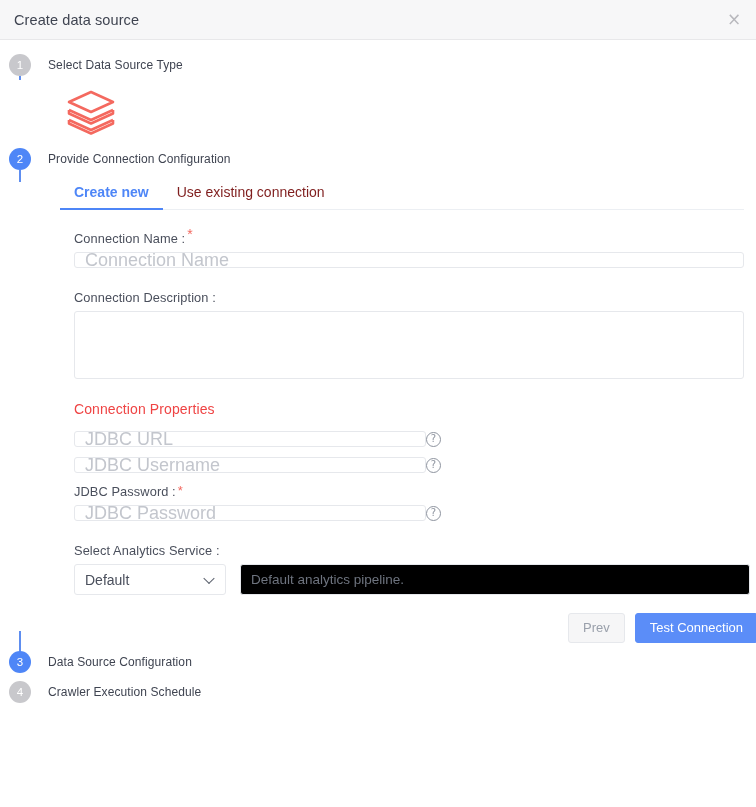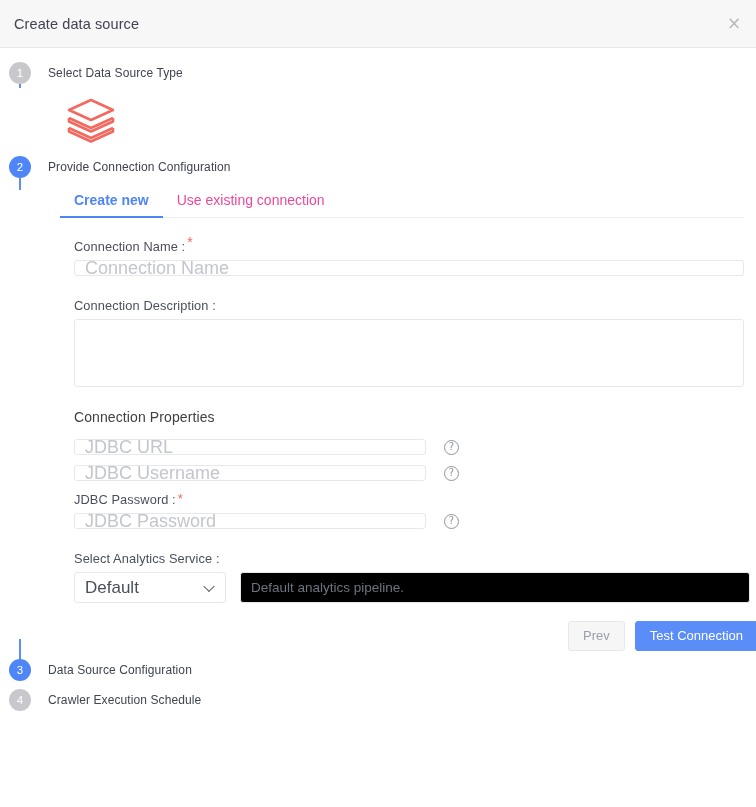--- a/index.html
+++ b/index.html
@@ -8,21 +8,21 @@
     width: 756px; height: 807px;
     background: #ffffff;
     font-family: "Liberation Sans", "DejaVu Sans", sans-serif;
     color: #3c4257;
     overflow: hidden;
   }
 
   
   .modal-header {
     position: relative;
-    height: 48px;
+    height: 40px;
     background: #f7f7f8;
     border-bottom: 1px solid #e8e8ea;
     display: flex;
     align-items: center;
     padding-left: 14px;
   }
   .modal-title {
     font-size: 14.5px;
     color: #3f4451;
     letter-spacing: .1px;
@@ -108,21 +108,21 @@
   }
   .tabs {
     display: flex;
     align-items: flex-end;
     border-bottom: 1px solid #eceff3;
     width: 684px;
   }
   .tab {
     font-size: 14px;
     padding: 4px 14px 9px 14px;
-    color: #ec4899;
+    color: #7f1d1d;
     cursor: pointer;
     position: relative;
   }
   .tab.active {
     color: #4e86f7;
     font-weight: bold;
   }
   .tab.active::after {
     content: "";
     position: absolute;
@@ -175,29 +175,29 @@
     color: #3f4451;
     resize: none;
     outline: none;
   }
 
   .spacer-22 { height: 22px; }
   .spacer-10 { height: 10px; }
 
   .section-title {
     font-size: 14px;
-    color: #404040;
+    color: #ef4444;
     margin-bottom: 14px;
     letter-spacing: .1px;
   }
 
   .input-row {
     display: flex;
     align-items: center;
-    gap: 18px;
+    gap: 0;
   }
   .input-row .txt-input { width: 352px; }
 
   .help-icon {
     width: 15px; height: 15px;
     border-radius: 50%;
     border: 1.3px solid #8e949f;
     color: #8e949f;
     font-size: 10px;
     line-height: 1;
@@ -215,21 +215,21 @@
   .select-box {
     position: relative;
     width: 152px;
     height: 31px;
     border: 1px solid #e6e8ec;
     border-radius: 3px;
     background: #fff;
     display: flex;
     align-items: center;
     padding: 0 10px;
-    font-size: 17px;
+    font-size: 14px;
     color: #4a4f5c;
     cursor: pointer;
   }
   .chev {
     position: absolute;
     right: 12px; top: 50%;
     width: 8px; height: 8px;
     border-right: 1.6px solid #5c626e;
     border-bottom: 1.6px solid #5c626e;
     transform: translateY(-70%) rotate(45deg);

